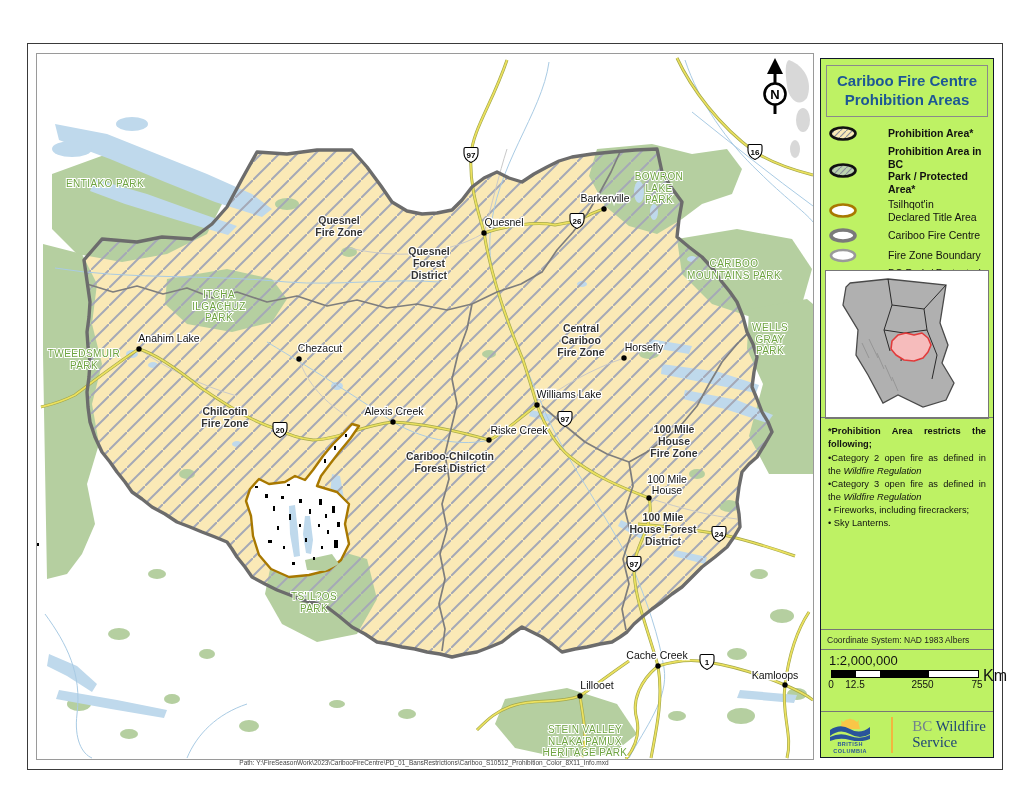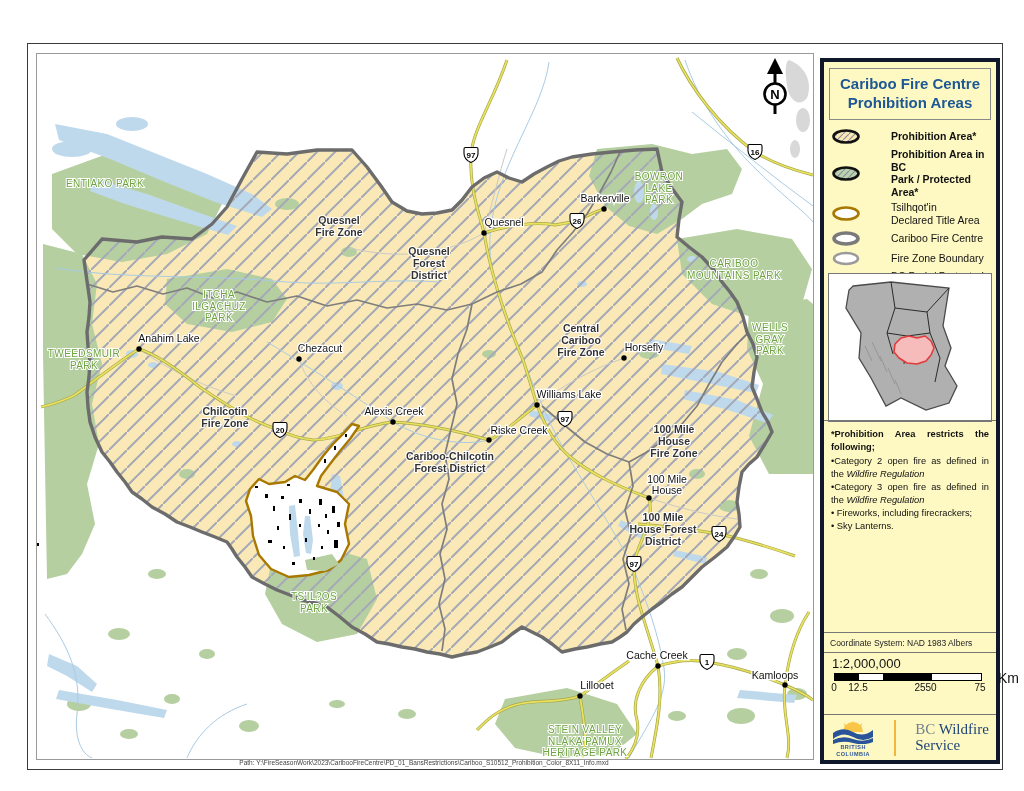--- a/index.html
+++ b/index.html
@@ -1,39 +1,39 @@
 <!DOCTYPE html>
 <html><head>
 <meta charset="utf-8">
 <style>
   html,body{margin:0;padding:0;background:#fff;}
   .page{position:relative;width:1024px;height:791px;background:#fff;font-family:"Liberation Sans",sans-serif;overflow:hidden;}
   .outer{position:absolute;left:27px;top:43px;width:974px;height:725px;border:1.5px solid #3a3a3a;background:#fff;}
   .map-frame{position:absolute;left:8px;top:9px;width:776px;height:705px;border:1px solid #9a9a9a;overflow:hidden;background:#fff;}
   .path-text{position:absolute;left:8px;top:715px;width:776px;text-align:center;font-size:6.5px;color:#444;}
   
-  .sidebar{position:absolute;left:792px;top:14px;width:172px;height:698px;border:4px solid #0f172a;background:#fef9c3;}
+  .sidebar{position:absolute;left:792px;top:14px;width:172px;height:698px;border:1px solid #0f172a;background:#bef264;}
   .title-box{position:absolute;left:5px;right:5px;top:6px;height:50px;border:1.5px solid #8a8a8a;display:flex;flex-direction:column;justify-content:center;}
   .title-box div{text-align:center;font-weight:bold;font-size:15px;color:#1d5795;line-height:1.25;}
   .legend{position:absolute;left:7px;right:2px;top:66px;}
   .lg-row{display:flex;align-items:center;margin-bottom:3px;}
   .lg-sw{flex:0 0 30px;margin-right:6px;}
   .lg-lb{font-size:10.5px;color:#111;white-space:pre-line;line-height:1.2;margin-left:24px;}
   .lg-lb.bold{font-weight:bold;}
   .inset-box{position:absolute;left:4px;right:4px;top:211px;height:147px;border:1px solid #777;background:#fff;display:flex;align-items:center;justify-content:center;}
   .eff{position:absolute;left:0;right:0;top:358px;height:213px;border-top:1px solid #777;border-bottom:1px solid #777;padding:7px 7px 0 7px;box-sizing:border-box;font-size:9.3px;line-height:1.4;color:#111;}
   .eff p{margin:0 0 10px 0;text-align:justify;}
   .eff .eff-i{margin:0;}
   .coord-strip{position:absolute;left:0;right:0;top:571px;height:20px;border-bottom:1px solid #777;font-size:8.5px;color:#222;padding:5px 0 0 6px;box-sizing:border-box;}
   .scale-sec{position:absolute;left:0;right:0;top:591px;height:62px;border-bottom:1px solid #777;box-sizing:border-box;padding-top:3px;}
   .scale-ratio{text-align:left;font-size:13px;color:#111;margin-left:8px;}
   .scale-bar-wrap{position:relative;margin:2px 8px 0 10px;height:26px;}
   .scale-bar{position:relative;width:146px;height:6px;border:1px solid #000;background:#fff;}
   .sb-seg{position:absolute;top:0;bottom:0;background:#000;}
-  .sb-km{position:absolute;left:164px;top:-3px;font-size:14px;color:#111;}
+  .sb-km{position:absolute;left:152px;top:-3px;font-size:16px;color:#111;}
   .sb-ticks{position:relative;height:12px;font-size:10px;color:#111;}
   .sb-t{position:absolute;top:1px;transform:translateX(-50%);}
   .logo-sec{position:absolute;left:0;right:0;top:653px;height:45px;display:flex;align-items:center;justify-content:center;gap:19px;}
   .logo-divider{width:2px;height:36px;background:#f2b63e;}
   .wordmark{font-family:"Liberation Serif",serif;color:#1e4477;font-size:15px;line-height:1.05;}
   .wordmark .bc{color:#72818f;}
   .bc-mark{display:flex;flex-direction:column;align-items:center;}
   .bc-mark .brand{font-size:5.5px;letter-spacing:.5px;color:#29549a;font-weight:bold;text-align:center;line-height:1.15;}
   
   .lbl-city{font-family:"Liberation Sans",sans-serif;font-size:10.5px;fill:#111;text-anchor:middle;paint-order:stroke;stroke:#ffffff;stroke-width:2.6px;}

